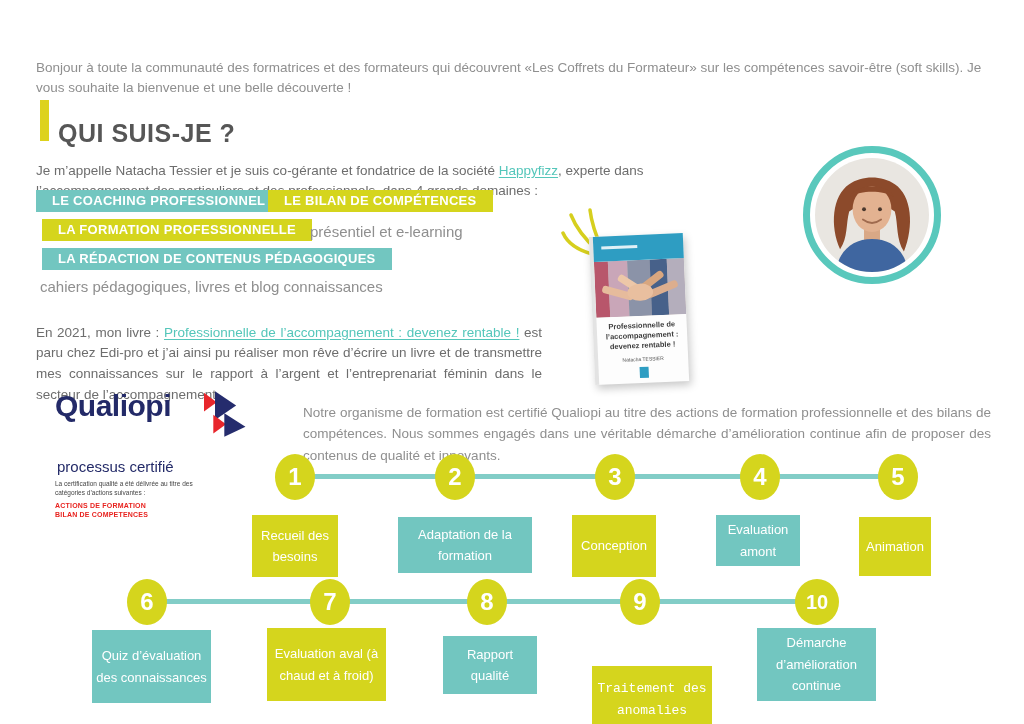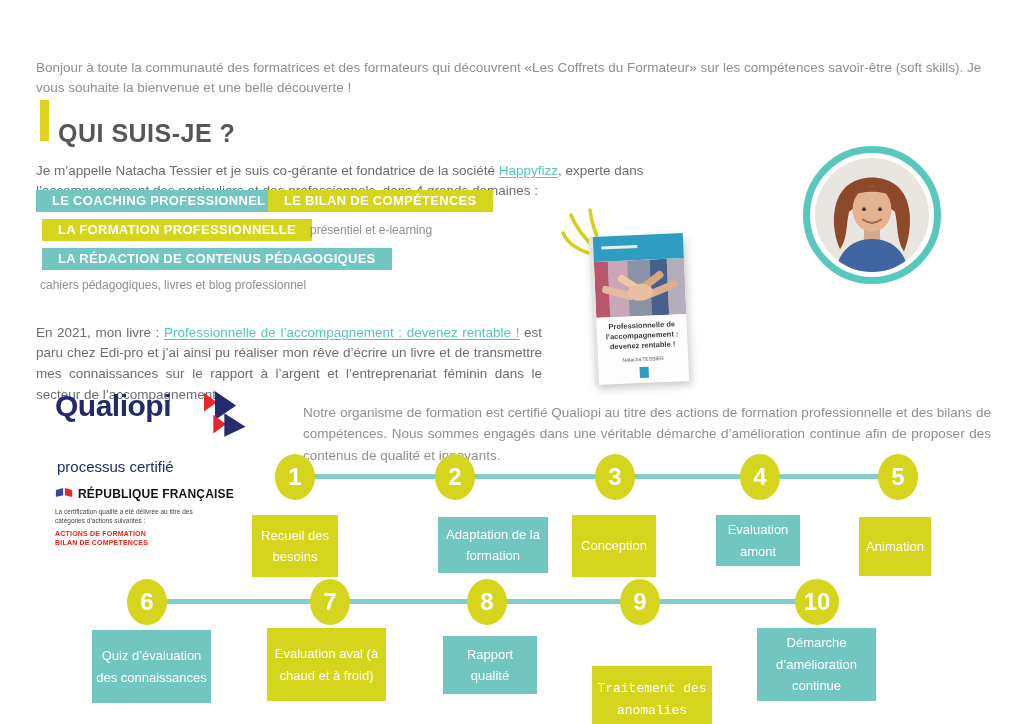--- a/index.html
+++ b/index.html
@@ -12,21 +12,21 @@
   .heading{position:absolute;left:58px;top:102px;font-size:25px;font-weight:bold;color:#565656;letter-spacing:.5px;text-align:center;}
   .about{position:absolute;left:36px;top:147px;width:700px;font-size:13.5px;line-height:1.5;color:#6d6d6d;}
   .tlink{color:#54c6ba;text-decoration:underline;text-underline-offset:2px;cursor:pointer;}
   .book-par{position:absolute;left:36px;top:309px;width:506px;font-size:13.5px;line-height:1.55;color:#6d6d6d;text-align:justify;}
   .cert-par{position:absolute;left:303px;top:388px;width:688px;font-size:13.5px;line-height:1.6;color:#8f8f8f;text-align:justify;}
 
   
   .badge{position:absolute;color:#fff;font-size:13px;font-weight:600;padding:3px 16px 4px;white-space:nowrap;letter-spacing:.3px;}
   .bg-teal{background:#72c6c0;}
   .bg-yellow{background:#d5d51d;}
-  .badge-note{position:absolute;font-size:12px;color:#8f8f8f;white-space:nowrap;}
+  .badge-note{position:absolute;font-size:15px;color:#8f8f8f;white-space:nowrap;}
 
   
   .qualiopi{position:absolute;left:55px;top:391px;width:180px;}
   .q-row{display:flex;align-items:flex-start;gap:30px;}
   .q-brand{font-size:30px;font-weight:800;color:#232a68;letter-spacing:-.5px;line-height:1;}
   .q-sub{font-size:15px;color:#232a68;margin-top:17px;margin-left:2px;}
   .q-rep{display:flex;align-items:center;gap:5px;margin-top:10px;}
   .q-rep-label{font-size:12px;font-weight:bold;color:#151515;letter-spacing:.2px;white-space:nowrap;}
   .q-small{font-size:6.5px;color:#454545;line-height:1.45;margin-top:4px;width:150px;}
   .q-cat{font-size:7px;font-weight:bold;color:#e8231f;margin-top:4px;letter-spacing:.2px;}
@@ -65,46 +65,37 @@
   <div class="heading-bar"></div>
   <h1 class="heading">QUI SUIS-JE ?</h1>
 
   <p class="about"><span>Je m’appelle Natacha Tessier et je suis co-gérante et fondatrice de la société </span><a class="tlink">Happyfizz</a><span>, experte dans l’accompagnement des particuliers et des professionnels, dans 4 grands domaines :</span></p>
 
   <div class="badge bg-teal" style="left:36px;top:190px;">LE COACHING PROFESSIONNEL</div>
   <div class="badge bg-yellow" style="left:268px;top:190px;">LE BILAN DE COMPÉTENCES</div>
   <div class="badge bg-yellow" style="left:42px;top:219px;">LA FORMATION PROFESSIONNELLE</div>
   <div class="badge-note" style="left:310px;top:223px;">présentiel et e-learning</div>
   <div class="badge bg-teal" style="left:42px;top:248px;">LA RÉDACTION DE CONTENUS PÉDAGOGIQUES</div>
-  <div class="badge-note" style="left:40px;top:278px;">cahiers pédagogiques, livres et blog professionnel</div>
+  <div class="badge-note" style="left:40px;top:278px;">cahiers pédagogiques, livres et blog connaissances</div>
 
   <p class="book-par"><span>En 2021, mon livre : </span><a class="tlink">Professionnelle de l’accompagnement : devenez rentable !</a><span> est paru chez Edi-pro et j’ai ainsi pu réaliser mon rêve d’écrire un livre et de transmettre mes connaissances sur le rapport à l’argent et l’entreprenariat féminin dans le secteur de l’accompagnement.</span></p>
 
   <div class="qualiopi">
     <div class="q-row">
       <span class="q-brand">Qualiopi</span>
       <span style="margin-left:3px;">
         <svg width="44" height="46" viewBox="0 0 52 54">
           <polygon points="0,2 15,13 0,24" fill="#e8262c"></polygon>
           <polygon points="13,0 38,17 13,34" fill="#252c6d"></polygon>
           <polygon points="11,28 26,39 11,50" fill="#e8262c"></polygon>
           <polygon points="24,26 49,42 24,54" fill="#252c6d"></polygon>
         </svg>
       </span>
     </div>
     <div class="q-sub">processus certifié</div>
-    <div class="q-rep">
-      <span>
-        <svg width="18" height="11" viewBox="0 0 20 12">
-          <polygon points="1,2 9,0 9,8 1,10" fill="#2f4d9b"></polygon>
-          <polygon points="11,0 19,2 19,10 11,8" fill="#e8262c"></polygon>
-        </svg>
-      </span>
-      <span class="q-rep-label">RÉPUBLIQUE FRANÇAISE</span>
-    </div>
     <div class="q-small">La certification qualité a été délivrée au titre des catégories d’actions suivantes :</div>
     <div class="q-cat">ACTIONS DE FORMATION</div>
     <div class="q-cat" style="margin-top:2px;">BILAN DE COMPETENCES</div>
   </div>
 
   <p class="cert-par">Notre organisme de formation est certifié Qualiopi au titre des actions de formation professionnelle et des bilans de compétences. Nous sommes engagés dans une véritable démarche d’amélioration continue afin de proposer des contenus de qualité et innovants.</p>
 
   <div class="avatar">
     <span class="avatar-img">
       <svg width="114" height="114" viewBox="0 0 100 100">
@@ -155,31 +146,31 @@
   </div>
 
   <div class="tl-line" style="left:295px;top:474px;width:603px;"></div>
   <div class="tl-circle" style="left:275px;top:454px;">1</div>
   <div class="tl-circle" style="left:435px;top:454px;">2</div>
   <div class="tl-circle" style="left:595px;top:454px;">3</div>
   <div class="tl-circle" style="left:740px;top:454px;">4</div>
   <div class="tl-circle" style="left:878px;top:454px;">5</div>
 
   <div class="tl-box bg-yellow" style="left:252px;top:515px;width:86px;height:62px;">Recueil des besoins</div>
-  <div class="tl-box bg-teal" style="left:398px;top:517px;width:110px;height:56px;margin-left:40px;">Adaptation de la formation</div>
+  <div class="tl-box bg-teal" style="left:398px;top:517px;width:134px;height:56px;">Adaptation de la formation</div>
   <div class="tl-box bg-yellow" style="left:572px;top:515px;width:84px;height:62px;">Conception</div>
   <div class="tl-box bg-teal" style="left:716px;top:515px;width:84px;height:51px;">Evaluation amont</div>
   <div class="tl-box bg-yellow" style="left:859px;top:517px;width:72px;height:59px;">Animation</div>
 
   <div class="tl-line" style="left:147px;top:599px;width:670px;"></div>
   <div class="tl-circle" style="left:127px;top:579px;">6</div>
   <div class="tl-circle" style="left:310px;top:579px;">7</div>
   <div class="tl-circle" style="left:467px;top:579px;">8</div>
   <div class="tl-circle" style="left:620px;top:579px;">9</div>
-  <div class="tl-circle" style="left:795px;top:579px;width:44px;font-size:24px;">10</div>
+  <div class="tl-circle" style="left:795px;top:579px;width:44px;font-size:20px;">10</div>
 
   <div class="tl-box bg-teal" style="left:92px;top:630px;width:119px;height:73px;">Quiz d’évaluation des connaissances</div>
   <div class="tl-box bg-yellow" style="left:267px;top:628px;width:119px;height:73px;">Evaluation aval (à chaud et à froid)</div>
   <div class="tl-box bg-teal" style="left:443px;top:636px;width:94px;height:58px;">Rapport qualité</div>
   <div class="tl-box bg-yellow" style="left:592px;top:666px;width:120px;height:67px;font-family:Liberation Mono, monospace;">Traitement des anomalies</div>
   <div class="tl-box bg-teal" style="left:757px;top:628px;width:119px;height:73px;">Démarche d’amélioration continue</div>
 
 </div>
 
 </body></html>

